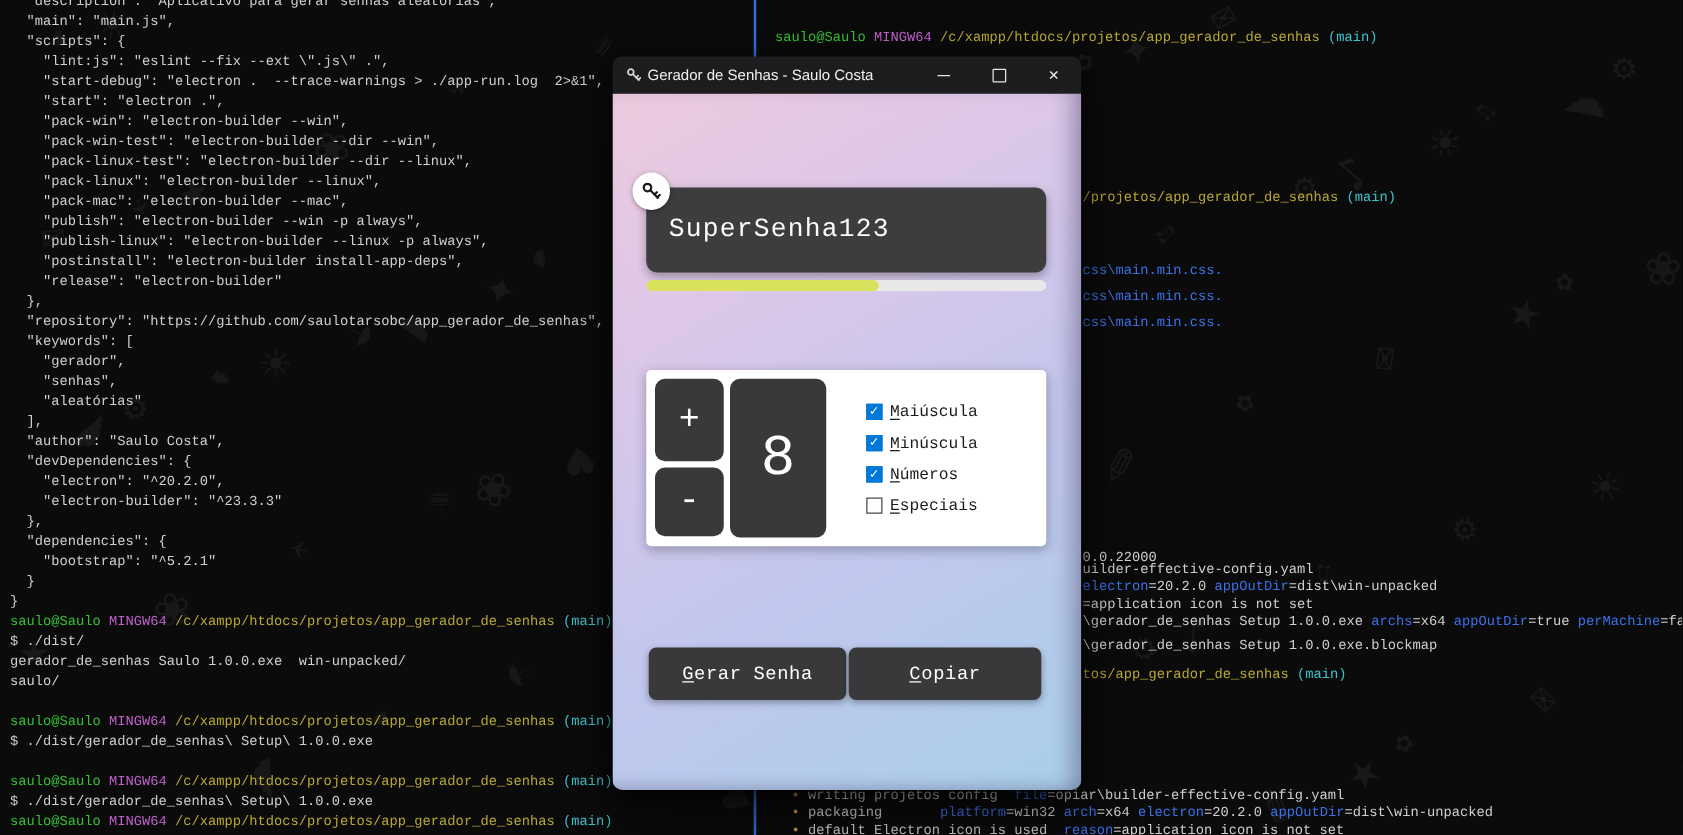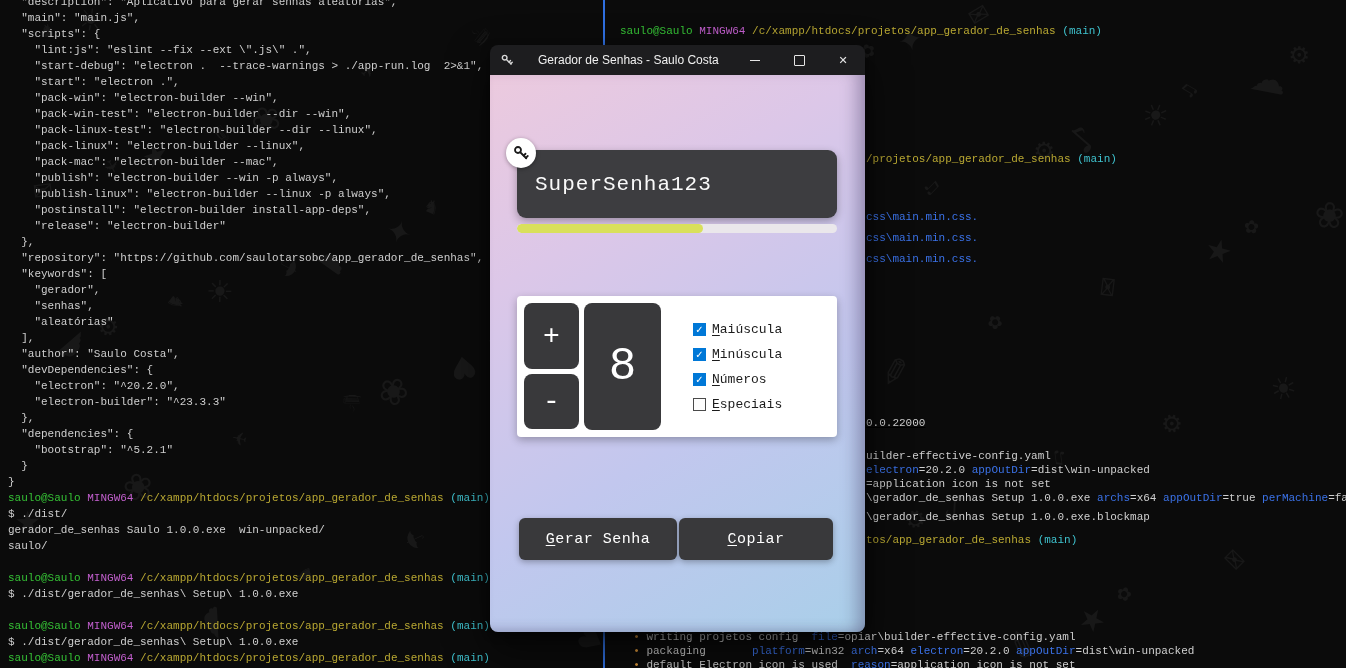--- a/index.html
+++ b/index.html
@@ -17,21 +17,21 @@
   .tr-line{position:absolute;height:14px;line-height:14px;font-size:11px;white-space:pre;}
   .t-w{color:#cfcfcf}.t-g{color:#35c135}.t-m{color:#c35fce}.t-y{color:#b9a832}
   .t-c{color:#3fc3cf}.t-b{color:#3b72e8}.t-o{color:#d9953a}
 
   
   .app-window{position:absolute;left:490px;top:45px;width:375px;height:587px;z-index:5;
     border-radius:8px;overflow:hidden;
     box-shadow:0 18px 42px rgba(0,0,0,0.6),0 3px 10px rgba(0,0,0,0.45);}
   .titlebar{height:30px;background:#1d1d1f;display:flex;align-items:center;}
   .app-icon{margin-left:10px;display:flex;align-items:center;}
-  .title{color:#f0f0f0;font:12px "Liberation Sans",sans-serif;margin-left:24px;white-space:nowrap;}
+  .title{color:#f0f0f0;font:12px "Liberation Sans",sans-serif;margin-left:4px;white-space:nowrap;}
   .controls{margin-left:auto;display:flex;height:100%;}
   .ctl{width:44px;height:100%;display:flex;align-items:center;justify-content:center;}
   .min-glyph{width:10px;height:1px;background:#e6e6e6;display:block;}
   .max-glyph{width:9px;height:9px;border:1px solid #e6e6e6;border-radius:1px;display:block;}
   .close-glyph{color:#e6e6e6;font:11px "DejaVu Sans",sans-serif;}
 
   .content{position:relative;height:557px;
     background:linear-gradient(150deg,#eccade 0%,#dcc7e8 28%,#c2c7ee 62%,#a9cfe9 100%);
     box-shadow:inset -16px 0 16px -8px rgba(70,60,100,0.40),inset 0 -10px 12px -8px rgba(70,60,100,0.28);}
 
@@ -195,21 +195,21 @@
   </div>
 
   <div class="term-divider"></div>
 
   <div class="terminal right" id="right-terminal">
       <div class="tr-line" style="left: 15px; top: 24px;"><span class="t-g">saulo@Saulo</span><span class="t-w"> </span><span class="t-m">MINGW64</span><span class="t-w"> </span><span class="t-y">/c/xampp/htdocs/projetos/app_gerador_de_senhas</span><span class="t-w"> </span><span class="t-c">(main)</span></div>
       <div class="tr-line" style="left: 261px; top: 152px;"><span class="t-y">/projetos/app_gerador_de_senhas </span><span class="t-c">(main)</span></div>
       <div class="tr-line" style="left: 261px; top: 210px;"><span class="t-b">css\main.min.css.</span></div>
       <div class="tr-line" style="left: 261px; top: 231px;"><span class="t-b">css\main.min.css.</span></div>
       <div class="tr-line" style="left: 261px; top: 252px;"><span class="t-b">css\main.min.css.</span></div>
-      <div class="tr-line" style="left: 261px; top: 416px; text-decoration: underline;"><span class="t-w">0.0.22000</span></div>
+      <div class="tr-line" style="left: 261px; top: 440px; text-decoration: underline;"><span class="t-w">0.0.22000</span></div>
       <div class="tr-line" style="left: 261px; top: 449px;"><span class="t-w">uilder-effective-config.yaml</span></div>
       <div class="tr-line" style="left: 261px; top: 463px;"><span class="t-b">electron</span><span class="t-w">=20.2.0 </span><span class="t-b">appOutDir</span><span class="t-w">=dist\win-unpacked</span></div>
       <div class="tr-line" style="left: 261px; top: 477px;"><span class="t-w">=application icon is not set</span></div>
       <div class="tr-line" style="left: 261px; top: 491px;"><span class="t-w">\gerador_de_senhas Setup 1.0.0.exe </span><span class="t-b">archs</span><span class="t-w">=x64 </span><span class="t-b">appOutDir</span><span class="t-w">=true </span><span class="t-b">perMachine</span><span class="t-w">=false</span></div>
       <div class="tr-line" style="left: 261px; top: 510px;"><span class="t-w">\gerador_de_senhas Setup 1.0.0.exe.blockmap</span></div>
       <div class="tr-line" style="left: 261px; top: 533px;"><span class="t-y">tos/app_gerador_de_senhas </span><span class="t-c">(main)</span></div>
       <div class="tr-line" style="left: 15px; top: 630px;"><span class="t-o">  • </span><span class="t-w">writing projetos config  </span><span class="t-b">file</span><span class="t-w">=opiar\builder-effective-config.yaml</span></div>
       <div class="tr-line" style="left: 15px; top: 644px;"><span class="t-o">  • </span><span class="t-w">packaging       </span><span class="t-b">platform</span><span class="t-w">=win32 </span><span class="t-b">arch</span><span class="t-w">=x64 </span><span class="t-b">electron</span><span class="t-w">=20.2.0 </span><span class="t-b">appOutDir</span><span class="t-w">=dist\win-unpacked</span></div>
       <div class="tr-line" style="left: 15px; top: 658px;"><span class="t-o">  • </span><span class="t-w">default Electron icon is used  </span><span class="t-b">reason</span><span class="t-w">=application icon is not set</span></div>
     </div>

